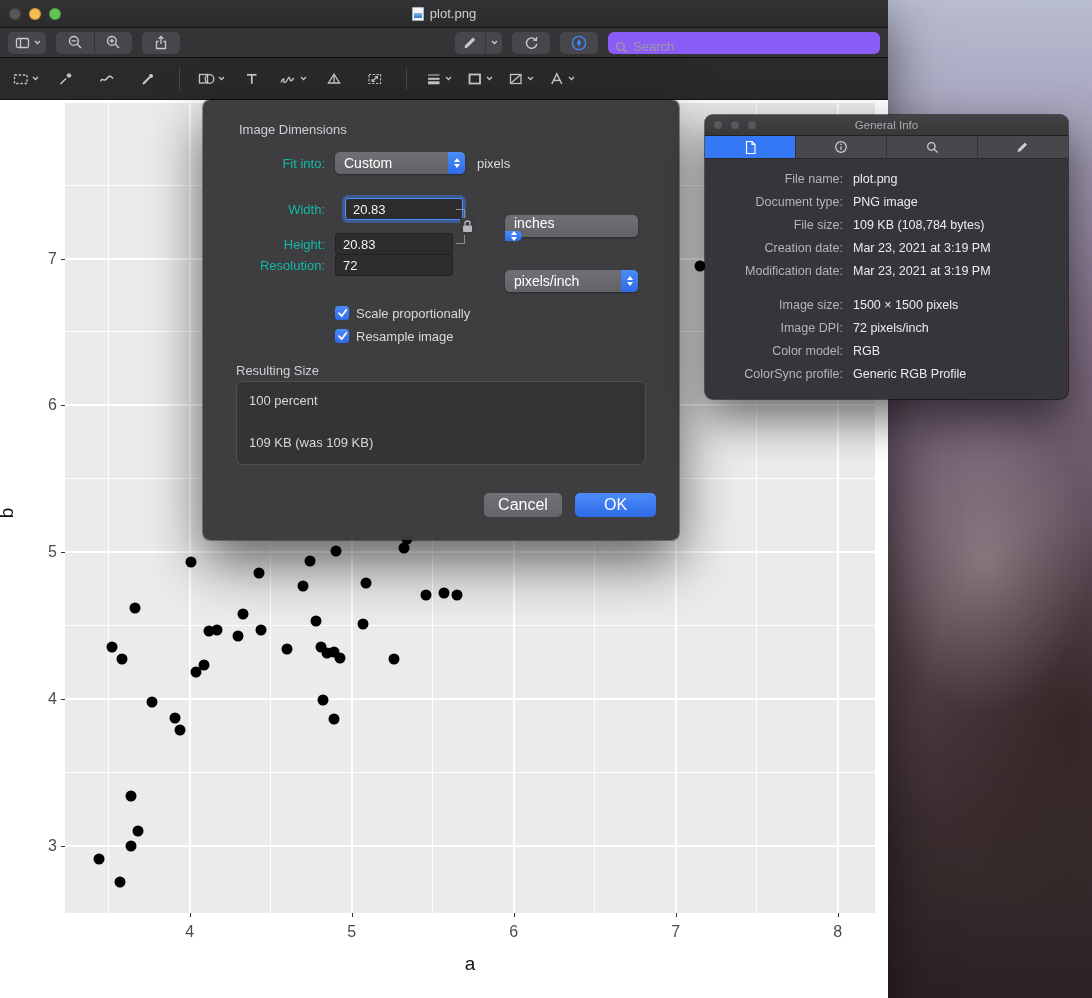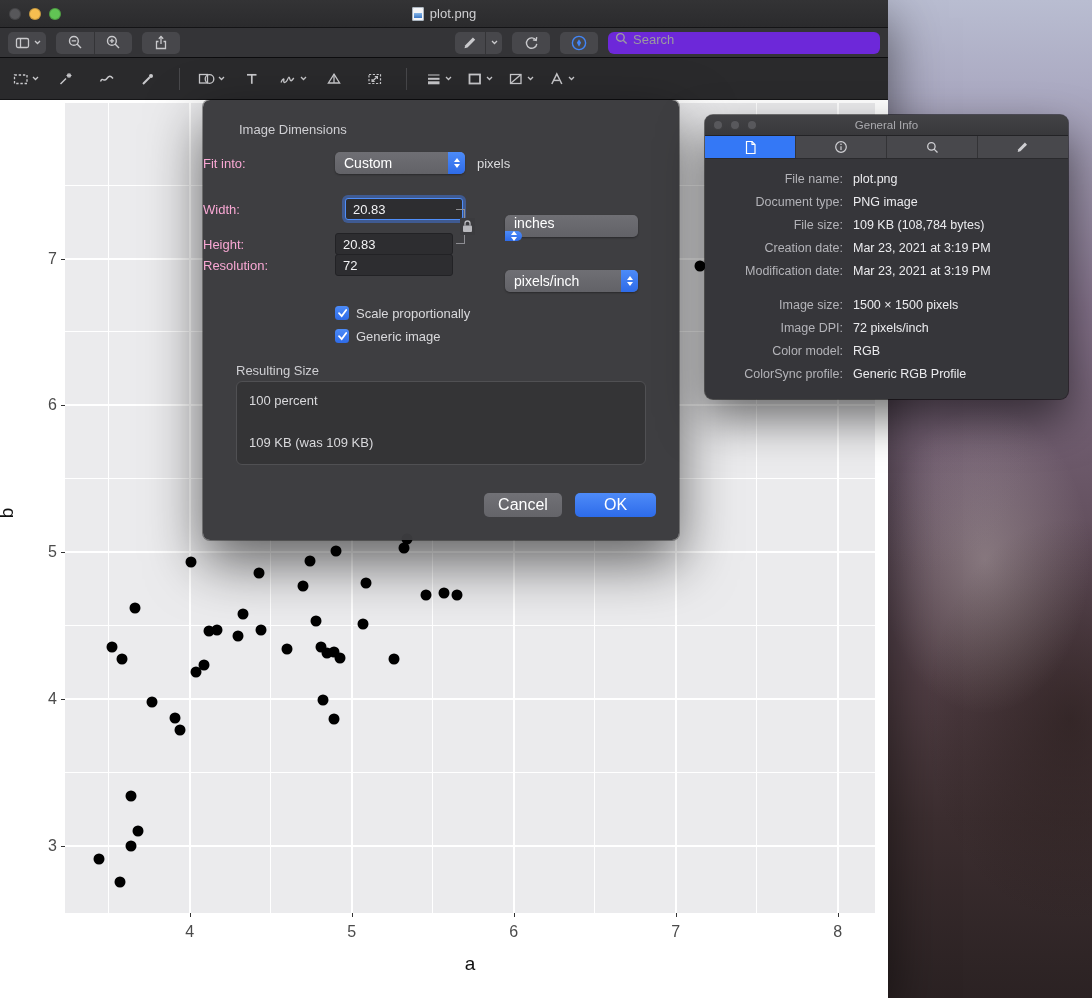--- a/index.html
+++ b/index.html
@@ -36,21 +36,21 @@
   .toolbar { height:30px; background:#343437; border-bottom:1px solid #0d0d0f; display:flex; align-items:center;
     padding:0 8px; gap:10px; }
   .tbtn { height:22px; min-width:38px; background:#47474b; border:0; border-radius:5px; display:flex;
     align-items:center; justify-content:center; gap:3px; color:#c9c9cc; cursor:default; }
   .tbtn.narrow { min-width:30px; }
   .seg { display:flex; border-radius:5px; overflow:hidden; }
   .seg .tbtn { border-radius:0; }
   .seg .tbtn + .tbtn { border-left:1px solid #343437; }
   .spacer { flex:1; }
   .markup-toggle { color:#4286f8; }
-  .search-field { width:272px; height:22px; background:#6d28d9; border-radius:6px; display:flex; align-items:flex-start;
+  .search-field { width:272px; height:22px; background:#8b5cf6; border-radius:6px; display:flex; align-items:flex-end;
     padding:0 7px; gap:5px; }
   .search-field input { flex:1; background:transparent; border:0; outline:none; color:#e8e8ea; font-size:13px;
     font-family:"Liberation Sans",sans-serif; }
   .search-field input::placeholder { color:#9a9a9f; }
 
   .markup-bar { height:42px; background:#2a2a2c; border-bottom:1px solid #151517; display:flex; align-items:center;
     padding:0 8px; gap:7px; }
   .mtool { height:30px; min-width:34px; background:transparent; border:0; border-radius:5px; display:flex;
     align-items:center; justify-content:center; gap:2px; color:#c9c9cc; cursor:default; }
   .msep { width:1px; height:22px; background:#48484b; margin:0 7px; }
@@ -72,21 +72,21 @@
   .tickmark.y { left:-4px; width:4px; height:1px; }
   .axis-title-x { position:absolute; left:65px; width:810px; top:853px; text-align:center; font-size:19px; color:#101010; }
   .axis-title-y { position:absolute; left:2px; top:402px; transform:rotate(-90deg); font-size:19px; color:#101010; }
 
   
   .sheet { position:absolute; left:203px; top:100px; width:476px; height:440px; background:rgba(59,59,62,.985);
     border-radius:7px; box-shadow:0 22px 55px rgba(0,0,0,.6), 0 0 0 1px rgba(0,0,0,.35); z-index:5;
     color:#d9d9dc; font-size:13px; }
   .dlg-title { position:absolute; left:36px; top:22px; color:#cfcfd3; }
   .dlg-row { position:absolute; left:0; right:0; height:22px; display:flex; align-items:center; }
-  .dlg-label { width:122px; margin-right:10px; color:#f9a8d4; }
+  .dlg-label { width:122px; text-align:right; margin-right:10px; color:#14b8a6; }
   .popup { height:22px; background:linear-gradient(#6f6f74,#626267); border-radius:5px; display:flex;
     align-items:stretch; color:#fff; box-shadow:0 1px 2px rgba(0,0,0,.35); cursor:default; }
   .popup .pop-label { display:flex; align-items:center; padding:0 9px; flex:1; font-size:14px; }
   .popup .stepper { width:17px; border-radius:0 5px 5px 0; background:linear-gradient(#4c8bf8,#2e6be8);
     display:flex; flex-direction:column; align-items:center; justify-content:center; gap:2px; }
   .arr-up { width:0; height:0; border-left:3.5px solid transparent; border-right:3.5px solid transparent;
     border-bottom:4px solid #fff; }
   .arr-dn { width:0; height:0; border-left:3.5px solid transparent; border-right:3.5px solid transparent;
     border-top:4px solid #fff; }
   .tfield { height:22px; width:118px; background:#2d2d30; border:1px solid #222225; border-radius:3px;
@@ -530,21 +530,21 @@
         </svg>
       </span>
     <span>Scale proportionally</span>
   </div>
   <div class="dlg-check" style="top:227px;">
     <span class="cbx">
         <svg width="11" height="10" viewBox="0 0 11 10">
           <path d="M2 5.2l2.7 2.8L9.2 2" stroke="#fff" stroke-width="1.8" fill="none" stroke-linecap="round"></path>
         </svg>
       </span>
-    <span>Generic image</span>
+    <span>Resample image</span>
   </div>
 
   <div class="result-label">Resulting Size</div>
   <div class="result-box">
     <div>100 percent</div>
     <div class="result-line2">109 KB (was 109 KB)</div>
   </div>
 
   <button class="btn cancel">Cancel</button>
   <button class="btn ok">OK</button>

